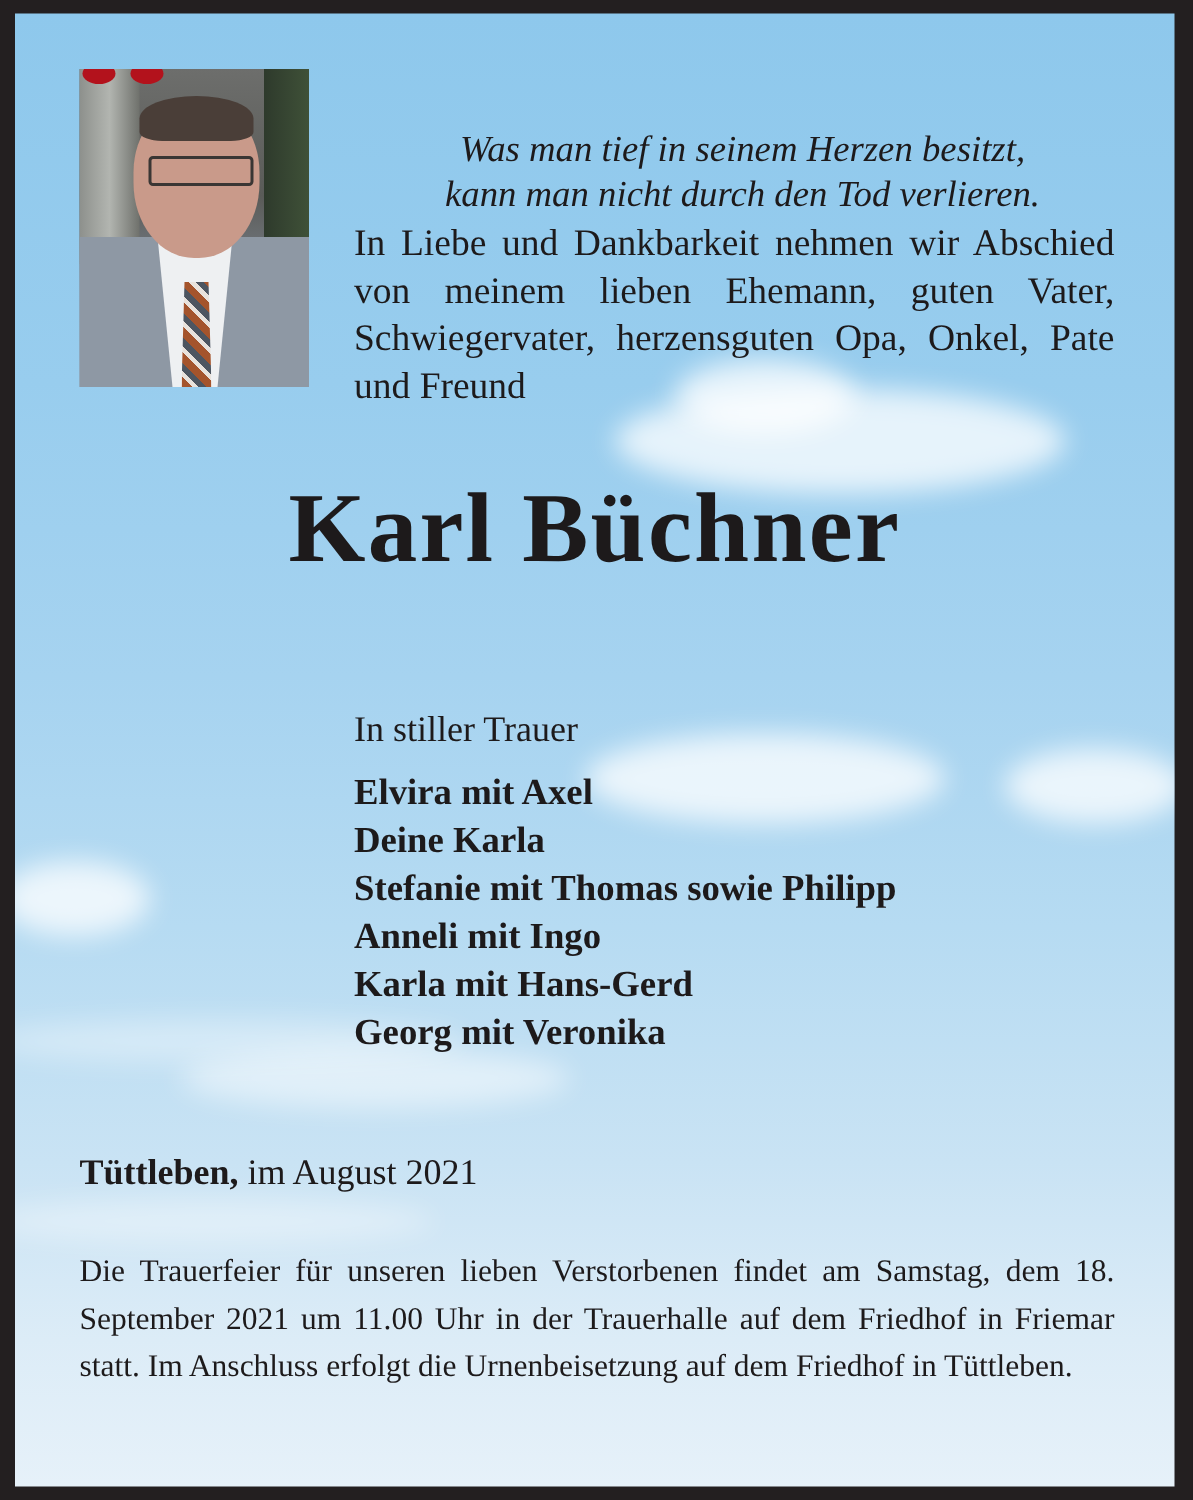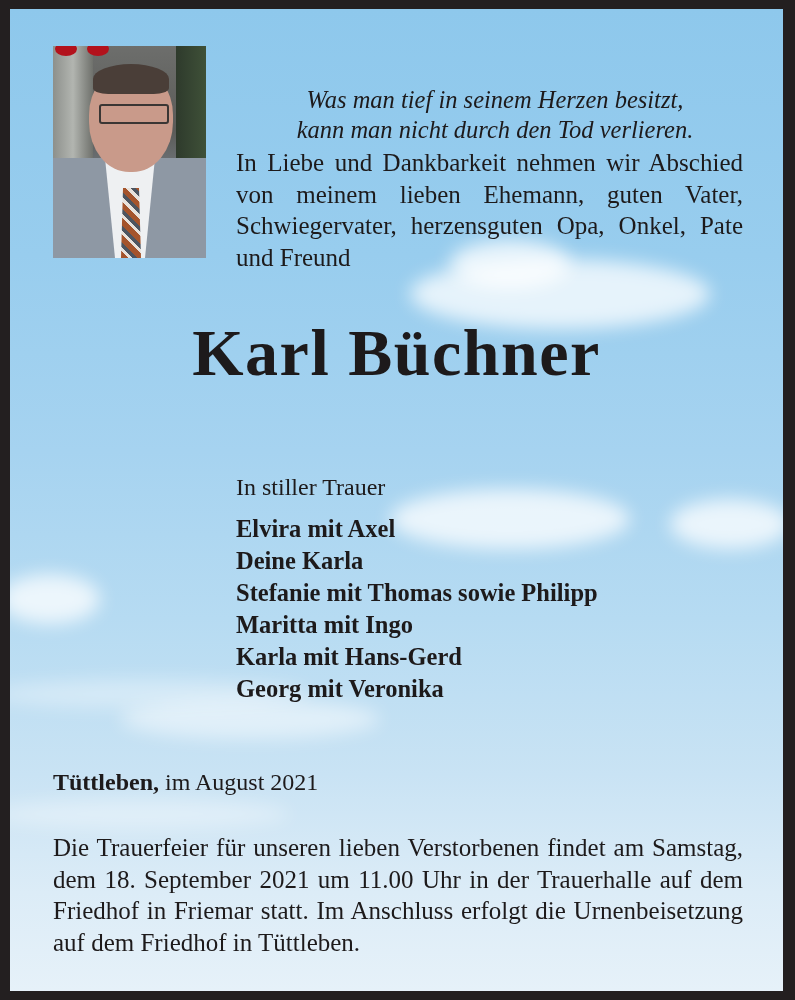--- a/index.html
+++ b/index.html
@@ -28,21 +28,21 @@
     .photo .glasses { position: absolute; left: 46px; top: 58px; width: 66px; height: 16px; border: 2px solid #3a3634; border-radius: 3px; }
 
     .quote { position: absolute; left: 222px; top: 36px; width: 526px; text-align: center; font-style: italic; font-size: 24.5px; line-height: 30px; margin-top: 40px; }
     .intro { position: absolute; left: 226px; top: 138px; width: 507px; text-align: justify; text-align-last: left; font-size: 25px; line-height: 31.5px; }
     .name { position: absolute; left: 0; top: 304px; width: 773px; text-align: center; font-weight: bold; font-size: 66px; line-height: 80px; letter-spacing: 1.5px; }
     .dates { position: absolute; left: 216px; top: 390px; font-weight: bold; font-size: 24px; line-height: 30px; white-space: pre; }
     .mourning-label { position: absolute; left: 226px; top: 463px; font-size: 24px; line-height: 30px; }
     .mourners { position: absolute; left: 226px; top: 504px; font-weight: bold; font-size: 24.5px; line-height: 32px; margin: 0; padding: 0; list-style: none; }
     .place-line { position: absolute; left: 43px; top: 758px; font-size: 24px; line-height: 30px; }
     .place-line b { font-weight: bold; margin-top: 22px; }
-    .ceremony { position: absolute; left: 43px; top: 823px; width: 690px; text-align: justify; text-align-last: left; font-size: 25px; line-height: 31.5px; }
+    .ceremony { position: absolute; left: 43px; top: 823px; width: 690px; text-align: justify; text-align-last: left; font-size: 21px; line-height: 31.5px; }
   </style>
 </head>
 <body>
 
 <div class="frame">
 
   <div class="cloud" style="left:400px; top:250px; width:300px; height:70px;"></div>
   <div class="cloud" style="left:440px; top:230px; width:120px; height:50px;"></div>
   <div class="cloud" style="left:380px; top:480px; width:240px; height:60px;"></div>
   <div class="cloud" style="left:660px; top:490px; width:120px; height:50px;"></div>
@@ -73,21 +73,21 @@
 
   <div class="name">Karl Büchner</div>
 
 
   <div class="mourning-label">In stiller Trauer</div>
 
   <ul class="mourners">
     <li>Elvira mit Axel</li>
     <li>Deine Karla</li>
     <li>Stefanie mit Thomas sowie Philipp</li>
-    <li>Maritta mit Ingo</li>
+    <li>Anneli mit Ingo</li>
     <li>Karla mit Hans-Gerd</li>
     <li>Georg mit Veronika</li>
   </ul>
 
   <div class="place-line"><b>Tüttleben,</b><span> im August 2021</span></div>
 
   <div class="ceremony">Die Trauerfeier für unseren lieben Verstorbenen findet am Samstag, dem 18. September 2021 um 11.00 Uhr in der Trauerhalle auf dem Friedhof in Friemar statt. Im Anschluss erfolgt die Urnenbeisetzung auf dem Friedhof in Tüttleben.</div>
 </div>
 
 </body></html>

